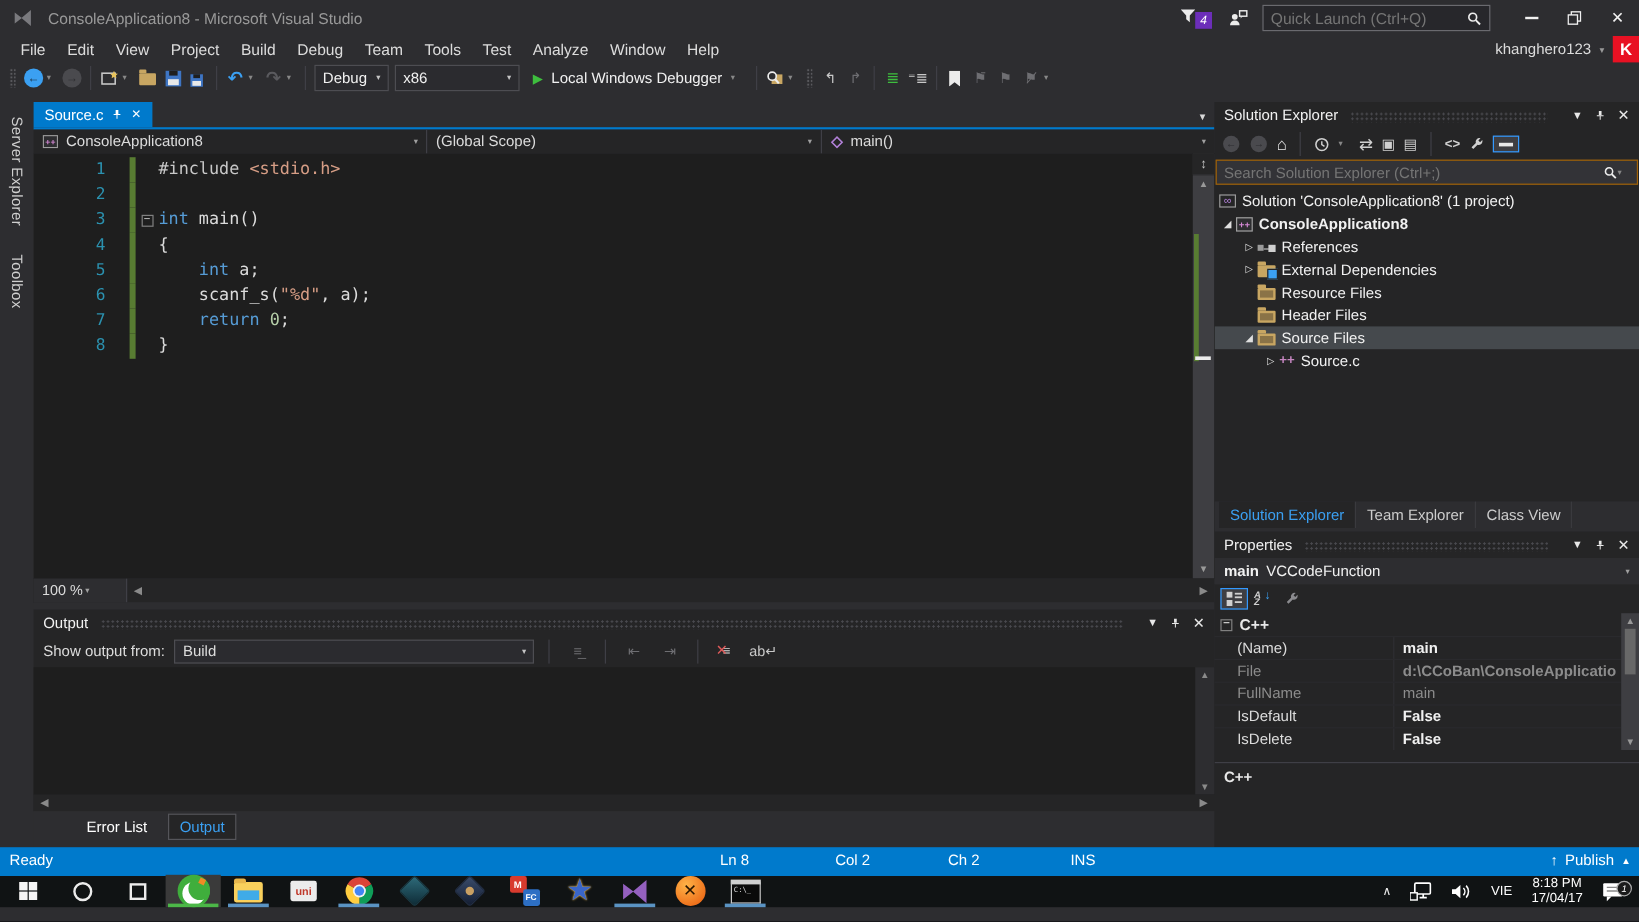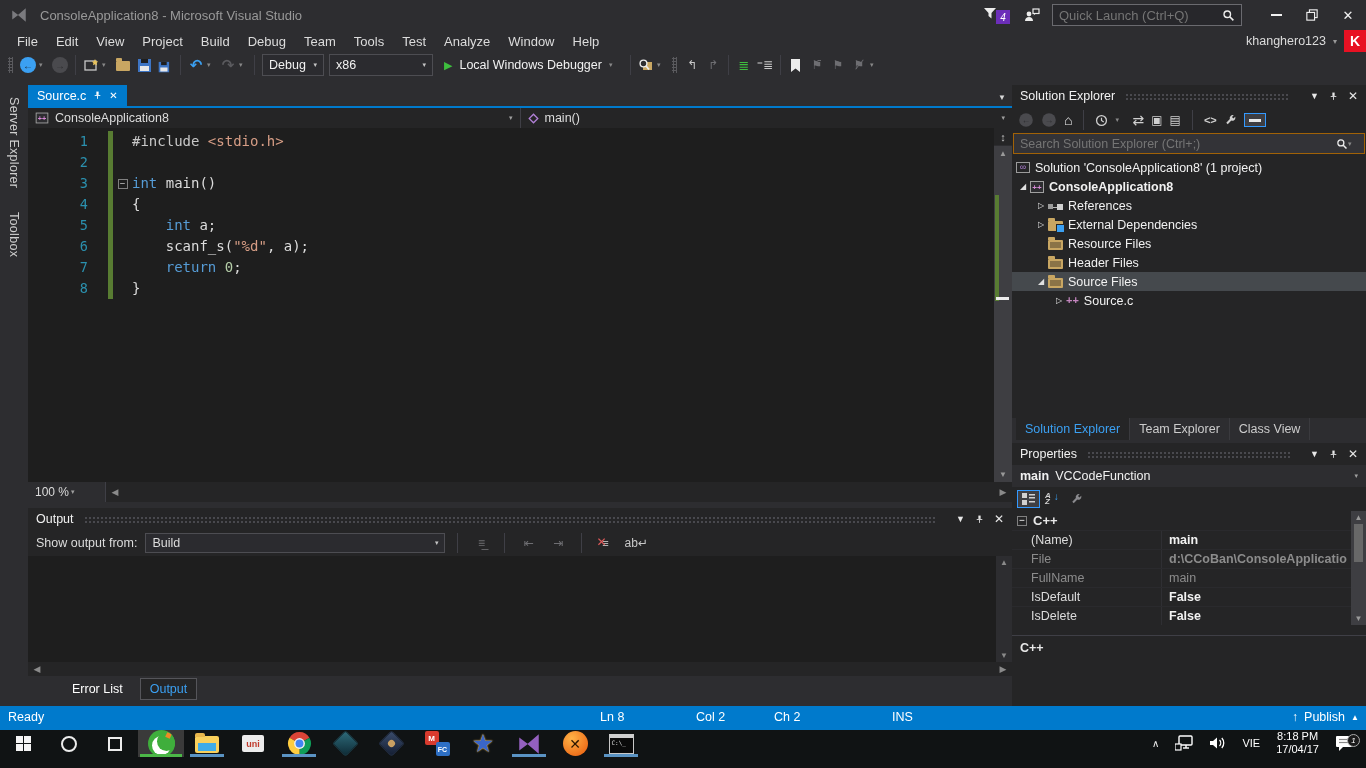--- a/index.html
+++ b/index.html
@@ -196,21 +196,21 @@
   .pfill{flex:1}
 
   
   .statusbar{height:24px;background:#007ACC;position:relative;color:#fff;font-size:12.5px}
   .sbitem{position:absolute;top:4px}
   .sb-publish{position:absolute;right:7px;top:4px;display:flex;align-items:center;gap:6px}
   .sb-up{font-size:12px}
   .sb-chev{font-size:8px}
 
   
-  .taskbar{height:38px;background:#101314;display:flex;align-items:flex-start}
+  .taskbar{height:26px;background:#101314;display:flex;align-items:flex-end}
   .ttile{width:46px;display:flex;align-items:center;justify-content:center;position:relative}
   .ttile.active{background:#3A3A3A}
   .ttile.active::after{content:"";position:absolute;bottom:0;left:2px;right:2px;height:3px;background:#4CB748}
   .ttile.running::after{content:"";position:absolute;bottom:0;left:6px;right:6px;height:3px;background:#5A93C3}
   .ic-start{width:15px;height:15px;position:relative}
   .ic-start::before{content:"";position:absolute;width:7px;height:7px;background:#F5F5F5;box-shadow:8px 0 #F5F5F5,0 8px #F5F5F5,8px 8px #F5F5F5}
   .ic-cortana{width:16px;height:16px;border:2px solid #ECECEC;border-radius:50%}
   .ic-taskview{width:14px;height:14px;border:2px solid #ECECEC}
   .ic-coccoc{width:27px;height:27px;border-radius:50%;background:#3FAE3C;position:relative;overflow:hidden}
   .ic-coccoc i{position:absolute;left:4px;top:6px;width:19px;height:19px;background:#fff;border-radius:50%}
@@ -409,20 +409,24 @@
         <span class="doclist">▼</span>
       </div>
       <div class="blueline"></div>
       <div class="navbar">
         <div class="navsec">
           <span class="ico-proj" style="transform:scale(.9)">++</span>
           <span>ConsoleApplication8</span>
           <span class="caret">▾</span>
         </div>
         <div class="navsec">
+          <span>(Global Scope)</span>
+          <span class="caret">▾</span>
+        </div>
+        <div class="navsec">
           <span>
             <svg width="11" height="11" viewBox="0 0 12 12">
                 <rect x="2.7" y="2.7" width="6.6" height="6.6" transform="rotate(45 6 6)" fill="none" stroke="#B180D7" stroke-width="1.4"></rect>
               </svg>
           </span>
           <span>main()</span>
           <span class="caret">▾</span>
         </div>
       </div>
 
@@ -749,21 +753,21 @@
         <div class="pdesc">C++</div>
         <div class="pfill"></div>
       </div>
     </div>
   </div>
 
   <div class="statusbar">
     <span class="sbitem" style="left:8px">Ready</span>
     <span class="sbitem" style="left:600px">Ln 8</span>
     <span class="sbitem" style="left:696px">Col 2</span>
-    <span class="sbitem" style="left:774px">Ch 2</span>
+    <span class="sbitem" style="left:790px">Ch 2</span>
     <span class="sbitem" style="left:892px">INS</span>
     <span class="sb-publish">
       <span class="sb-up">↑</span>
       <span>Publish</span>
       <span class="sb-chev">▲</span>
     </span>
   </div>
 
   <div class="taskbar">
     <div id="task-apps" style="display:flex">

